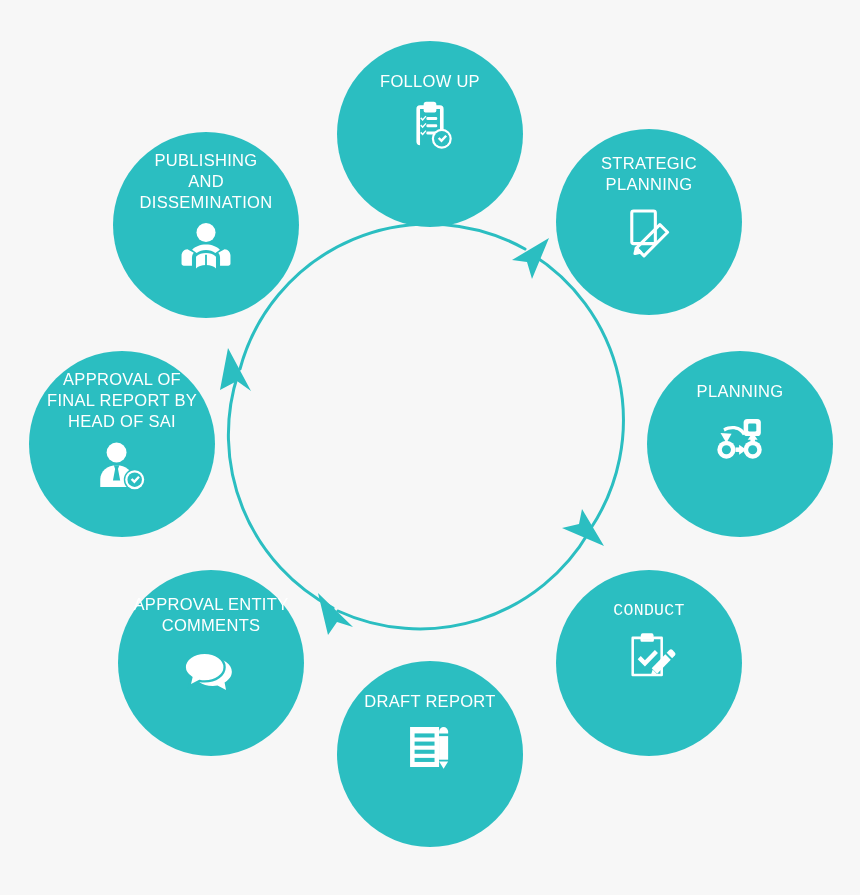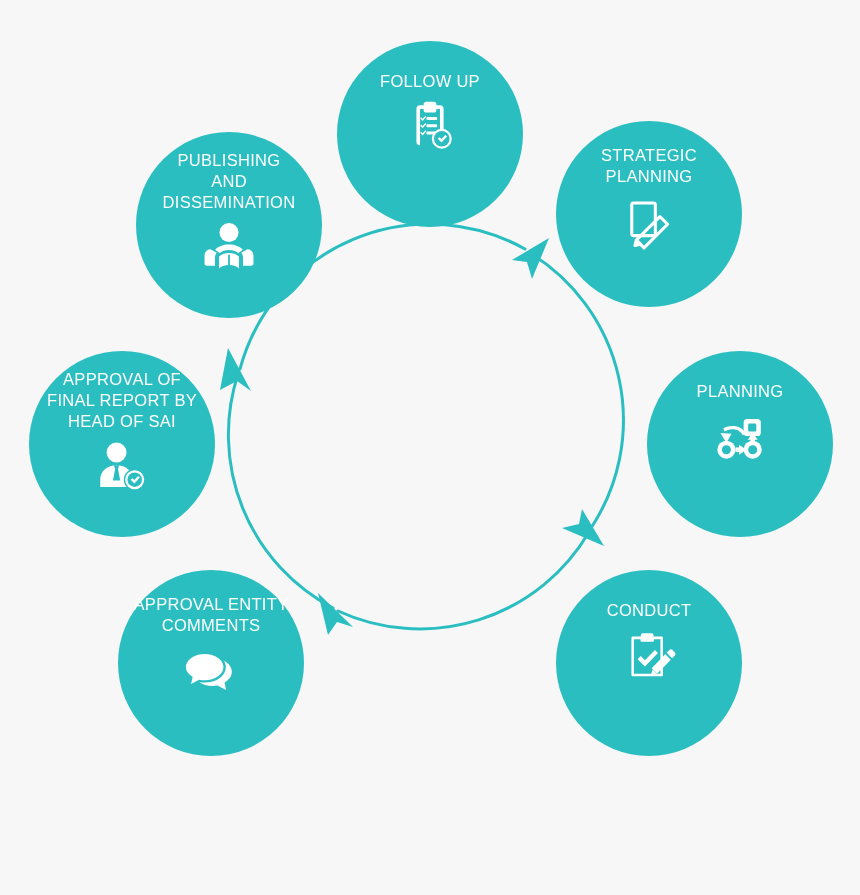--- a/index.html
+++ b/index.html
@@ -108,21 +108,21 @@
           <path d="M22.3 29.2l1.6 1.7 3.1-3.4 1.1 1-4.2 4.9-2.7-2.9z"></path>
           <path d="M22.3 37.2l1.6 1.7 3.1-3.4 1.1 1-4.2 4.9-2.7-2.9z"></path>
           <circle cx="45" cy="45" r="11" fill="#ffffff"></circle>
           <circle cx="45" cy="45" r="8.6" fill="#2bbec1"></circle>
           <path d="M40.6 45.1l1.9-1.9 2.1 2.1 4.3-4.6 1.9 1.8-6.1 6.6z" fill="#ffffff"></path>
         </g>
       </svg>
     </div>
   </div>
 
-  <div class="node lines-2" style="left:649px; top:214px;">
+  <div class="node lines-2" style="left:649px; top:222px;">
     <div class="node-label">
       <span>STRATEGIC</span><br>
       <span>PLANNING</span>
     </div>
     <div class="node-icon">
       <svg viewBox="0 0 64 64">
         <g fill="none" stroke="#ffffff" stroke-width="3.4" stroke-linejoin="round">
           <rect x="13" y="11" width="26" height="36" rx="2"></rect>
           <path d="M18 52l26-26 8.5 8.5-26 26z"></path>
           <path d="M18 52l-1.5 6 6-1.5z" fill="#ffffff"></path>
@@ -146,38 +146,55 @@
           <path d="M46 27l5.5 8h-11z"></path>
           <path d="M27 43.5h7v5h-7z"></path>
           <path d="M39 46l-8 5.5v-11z"></path>
           <path d="M13.5 22.5c9-5 21-3 25 6l-3.4 1.6c-3.2-7-12.7-8.6-20-4.3z"></path>
           <path d="M17 38.5l-6.5-11 12.2 1z"></path>
         </g>
       </svg>
     </div>
   </div>
 
-  <div class="node lines-1" style="left:649px; top:663px;">
+  <div class="node lines-1" style="left:649px; top:663px;font-family:Liberation Mono, monospace;">
     <div class="node-label">CONDUCT</div>
     <div class="node-icon">
       <svg viewBox="0 0 64 64">
         <g fill="none" stroke="#ffffff" stroke-width="2.8" stroke-linejoin="round">
           <path d="M14 12h10v3h12v-3h10v41H14z"></path>
         </g>
         <g fill="#ffffff">
           <path d="M25 7h10a2 2 0 0 1 2 2v5H23V9a2 2 0 0 1 2-2z"></path>
           <path d="M19.5 35.5l3.4-3.4 4.6 4.6 11-11.4 3.4 3.3-14.4 14.9z"></path>
           <path d="M35 45.5l15-15.5 6 6-15 15.5z"></path>
           <path d="M36 47l-2 6.5 6.5-2z"></path>
           <path d="M51.5 28.5l3-3a2.5 2.5 0 0 1 3.5 0l2.5 2.5a2.5 2.5 0 0 1 0 3.5l-3 3z"></path>
         </g>
       </svg>
     </div>
   </div>
 
+  <div class="node lines-1" style="left:430px; top:754px;">
+    <div class="node-label">DRAFT REPORT</div>
+    <div class="node-icon">
+      <svg viewBox="0 0 64 64">
+        <g fill="#ffffff">
+          <path d="M10 10h32v44H10z"></path>
+          <rect x="15" y="17" width="22" height="4.5" fill="#2bbec1"></rect>
+          <rect x="15" y="26" width="22" height="4.5" fill="#2bbec1"></rect>
+          <rect x="15" y="35" width="22" height="4.5" fill="#2bbec1"></rect>
+          <rect x="15" y="44" width="22" height="4.5" fill="#2bbec1"></rect>
+          <path d="M47 10a5 5 0 0 1 5 5v2h-10v-2a5 5 0 0 1 5-5z"></path>
+          <rect x="42" y="20" width="10" height="26"></rect>
+          <path d="M42 48h10l-5 8z"></path>
+        </g>
+      </svg>
+    </div>
+  </div>
 
   <div class="node lines-2" style="left:211px; top:663px;">
     <div class="node-label">
       <span>APPROVAL ENTITY</span><br>
       <span>COMMENTS</span>
     </div>
     <div class="node-icon">
       <svg viewBox="0 0 64 64">
         <g fill="#ffffff">
           <path d="M34 18c12 0 21 6.6 21 14.8 0 4.8-3.1 9-8 11.8l1.6 8.4-9.4-5a29 29 0 0 1-5.2.5c-12 0-21-6.6-21-15.7S22 18 34 18z"></path>
@@ -205,21 +222,21 @@
           <path d="M23 30h6l-1.4 4.2 2.4 12.8h-8l2.4-12.8z" fill="#2bbec1"></path>
           <circle cx="46" cy="46" r="12" fill="#2bbec1"></circle>
           <circle cx="46" cy="46" r="10.5" fill="#ffffff"></circle>
           <circle cx="46" cy="46" r="8" fill="#2bbec1"></circle>
           <path d="M41.6 46.2l1.9-1.9 2.1 2.1 4.2-4.5 1.9 1.8-6 6.4z" fill="#ffffff"></path>
         </g>
       </svg>
     </div>
   </div>
 
-  <div class="node lines-3" style="left:229px; top:225px;">
+  <div class="node lines-3" style="left:206px; top:225px;">
     <div class="node-label">
       <span>PUBLISHING</span><br>
       <span>AND</span><br>
       <span>DISSEMINATION</span>
     </div>
     <div class="node-icon">
       <svg viewBox="0 0 64 64">
         <g fill="#ffffff">
           <circle cx="32" cy="15" r="10.5"></circle>
           <path d="M32 28c6.4 0 12 2.3 15.3 5.8l-5 3.6c-2.7-2-6.3-3.2-10.3-3.2s-7.6 1.2-10.3 3.2l-5-3.6C20 30.3 25.6 28 32 28z"></path>

